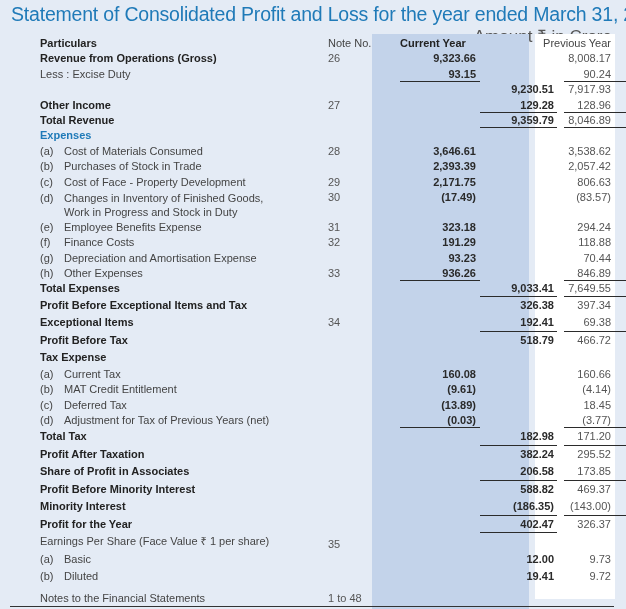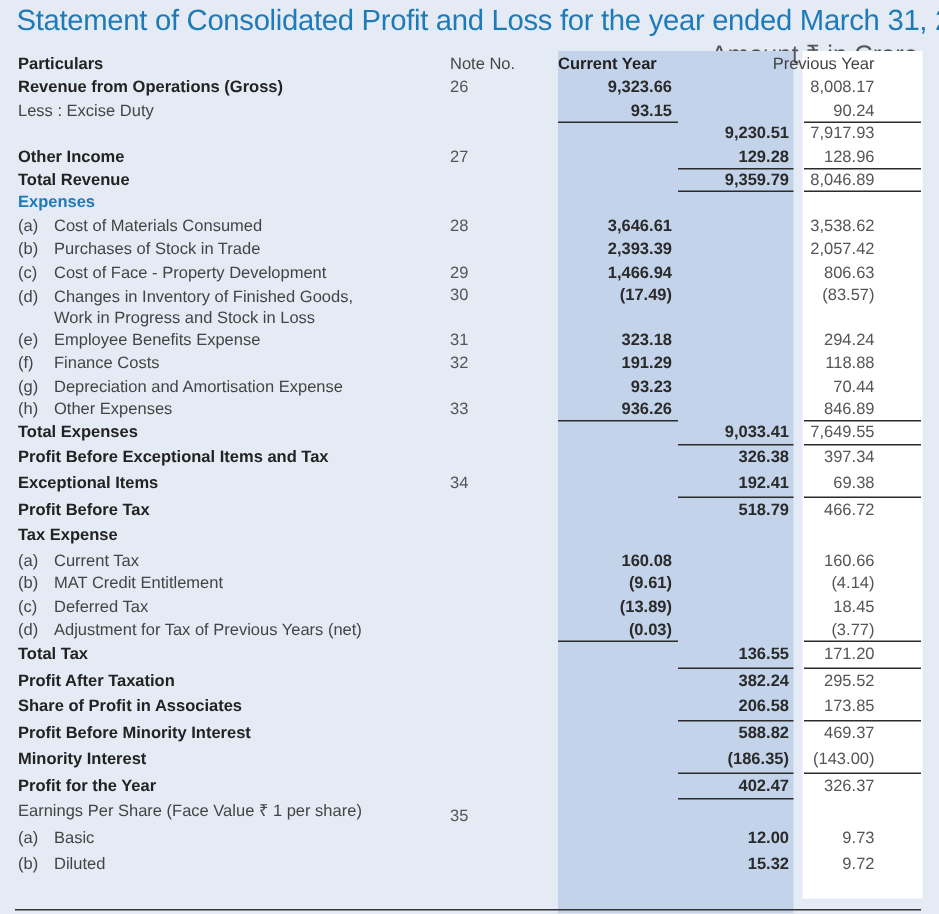--- a/index.html
+++ b/index.html
@@ -20,21 +20,21 @@
     font-size: 17px; color: #555;
   }
   .col-current {
     position: absolute; left: 372px; top: 34px; width: 157px; height: 575px;
     background: #c3d3ea;
   }
   .col-prev {
     position: absolute; left: 535px; top: 34px; width: 80px; height: 565px;
     background: #ffffff;
   }
-  .rows { position: absolute; left: 0; top: 36px; width: 500px; }
+  .rows { position: absolute; left: 0; top: 36px; width: 500px; padding-left: 28px; }
   .row {
     position: relative; height: 15.4px; font-size: 11px; line-height: 15.4px;
   }
   .row.tall { height: 17.5px; line-height: 17.5px; }
   .row.two { height: 30px; }
   .lbl { position: absolute; left: 12px; white-space: nowrap; color: #444; }
   .lbl.bold { font-weight: bold; color: #222; }
   .lbl.accent { color: #1f7ab8; font-weight: bold; }
   .lbl .idx { display: inline-block; width: 24px; }
   .lbl .cont { display: block; padding-left: 24px; line-height: 14px; }
@@ -120,26 +120,26 @@
 
   <div class="row">
     <span class="lbl"><span class="idx">(b)</span><span>Purchases of Stock in Trade</span></span>
     <span class="c1">2,393.39</span>
     <span class="pv">2,057.42</span>
   </div>
 
   <div class="row">
     <span class="lbl"><span class="idx">(c)</span><span>Cost of Face - Property Development</span></span>
     <span class="note">29</span>
-    <span class="c1">1,466.94</span>
+    <span class="c1">2,171.75</span>
     <span class="pv">806.63</span>
   </div>
 
   <div class="row two">
-    <span class="lbl"><span class="idx">(d)</span><span>Changes in Inventory of Finished Goods,</span><span class="cont">Work in Progress and Stock in Loss</span></span>
+    <span class="lbl"><span class="idx">(d)</span><span>Changes in Inventory of Finished Goods,</span><span class="cont">Work in Progress and Stock in Duty</span></span>
     <span class="note" style="top:0">30</span>
     <span class="c1" style="top:0">(17.49)</span>
     <span class="pv" style="top:0">(83.57)</span>
   </div>
 
   <div class="row">
     <span class="lbl"><span class="idx">(e)</span><span>Employee Benefits Expense</span></span>
     <span class="note">31</span>
     <span class="c1">323.18</span>
     <span class="pv">294.24</span>
@@ -221,21 +221,21 @@
   <div class="row">
     <span class="lbl"><span class="idx">(d)</span><span>Adjustment for Tax of Previous Years (net)</span></span>
     <span class="c1">(0.03)</span>
     <span class="pv">(3.77)</span>
     <span class="ul-c1"></span>
     <span class="ul-pv"></span>
   </div>
 
   <div class="row tall">
     <span class="lbl bold">Total Tax</span>
-    <span class="c2">136.55</span>
+    <span class="c2">182.98</span>
     <span class="pv">171.20</span>
     <span class="ul-c2"></span>
     <span class="ul-pv"></span>
   </div>
 
   <div class="row tall">
     <span class="lbl bold">Profit After Taxation</span>
     <span class="c2">382.24</span>
     <span class="pv">295.52</span>
   </div>
@@ -275,19 +275,23 @@
   </div>
 
   <div class="row tall">
     <span class="lbl"><span class="idx">(a)</span><span>Basic</span></span>
     <span class="c2">12.00</span>
     <span class="pv">9.73</span>
   </div>
 
   <div class="row tall">
     <span class="lbl"><span class="idx">(b)</span><span>Diluted</span></span>
-    <span class="c2">15.32</span>
+    <span class="c2">19.41</span>
     <span class="pv">9.72</span>
   </div>
 
+  <div class="row tall" style="margin-top:4px">
+    <span class="lbl">Notes to the Financial Statements</span>
+    <span class="note">1 to 48</span>
+  </div>
 </div>
 
 <div class="bottom-line"></div>
 
 </body></html>

